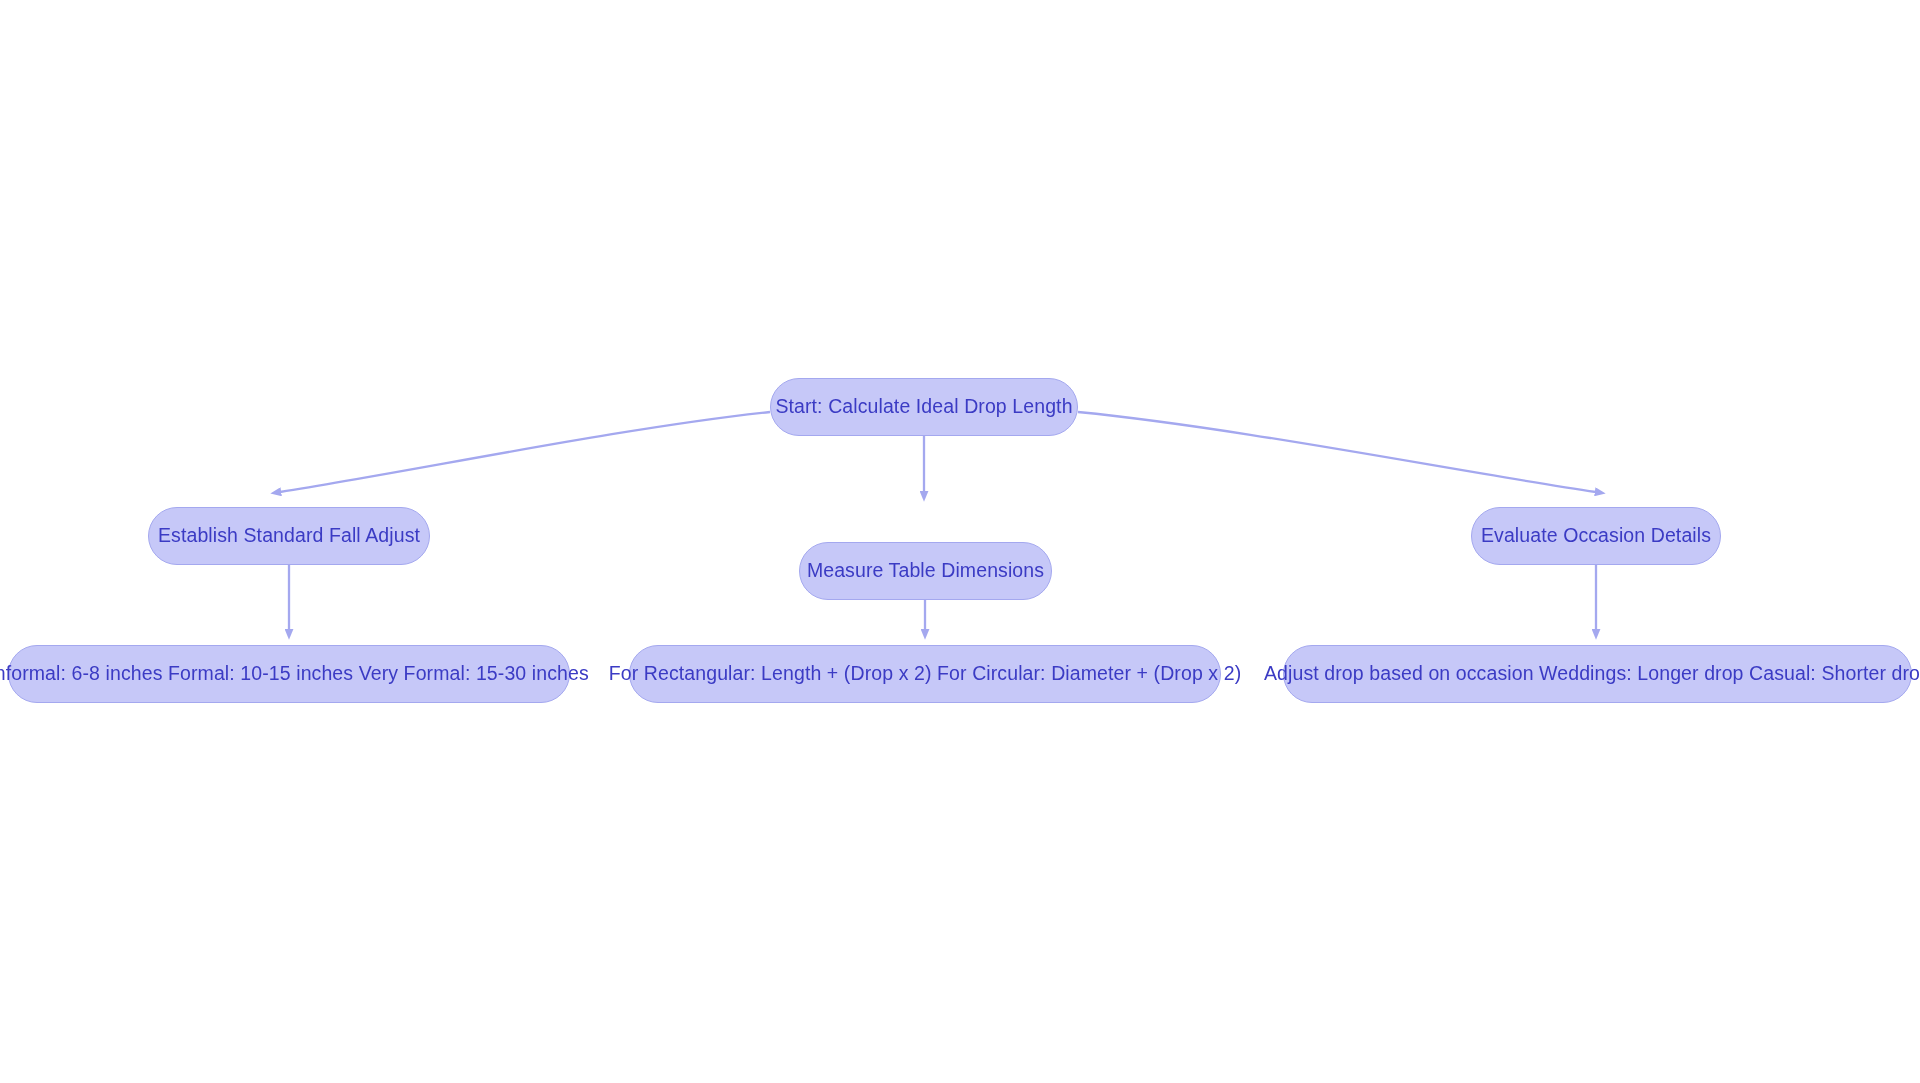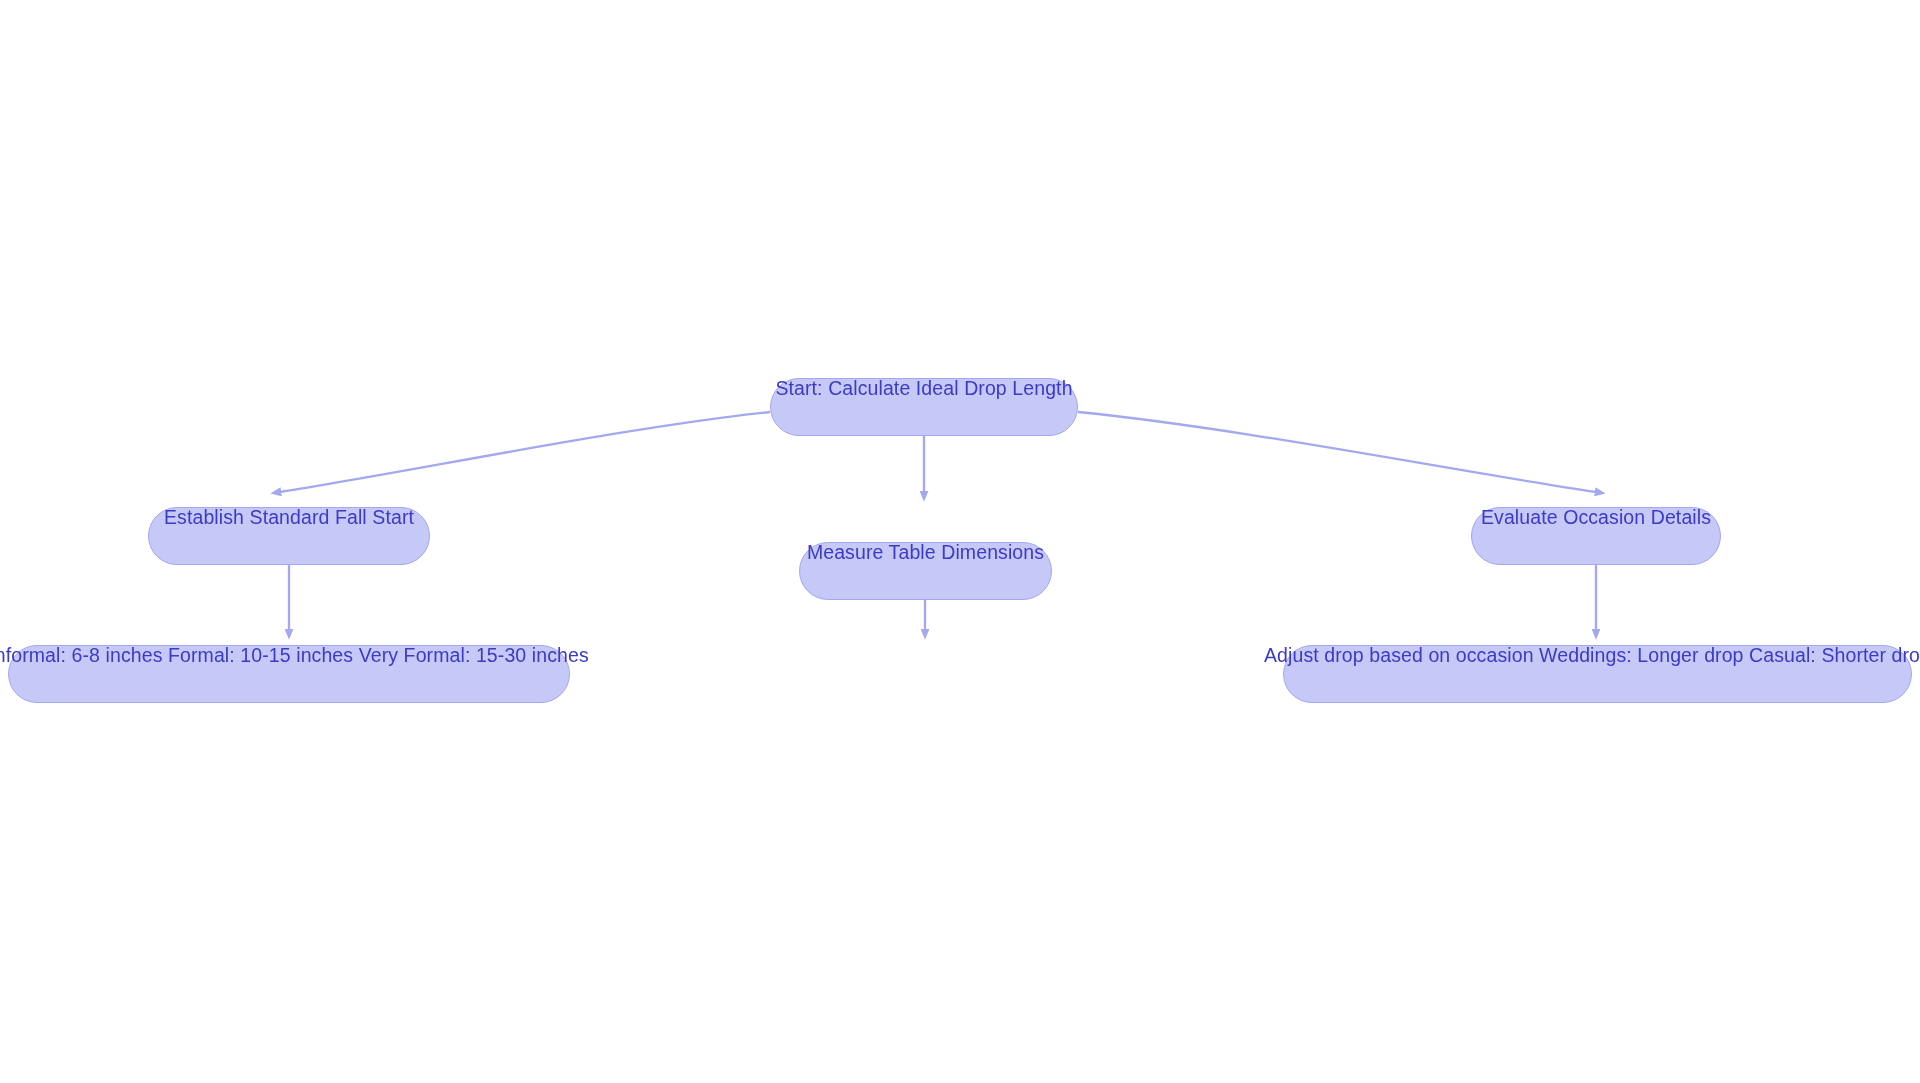--- a/index.html
+++ b/index.html
@@ -26,20 +26,21 @@
     left: 0;
     top: 0;
     width: 1920px;
     height: 1083px;
     pointer-events: none;
   }
   .node {
     position: absolute;
     box-sizing: border-box;
     display: flex;
+    align-items: center;
     justify-content: center;
     background: #c6c8f8;
     border: 1.6px solid #a4a8ef;
     border-radius: 999px;
     color: #3b3bc4;
     font-size: 19.5px;
     letter-spacing: 0.1px;
     white-space: nowrap;
     text-align: center;
   }
@@ -74,33 +75,36 @@
 
       <path d="M 1596 565 L 1596 630" marker-end="url(#arrowhead)"></path>
     </g>
   </svg>
 
   <div class="node" style="left:770px; top:378px; width:308px; height:58px;">
     <span class="node-label">Start: Calculate Ideal Drop Length</span>
   </div>
 
   <div class="node" style="left:148px; top:507px; width:282px; height:58px;">
-    <span class="node-label">Establish Standard Fall Start</span>
+    <span class="node-label">Establish Standard Fall Adjust</span>
   </div>
 
   <div class="node" style="left:799px; top:507px; width:253px; height:58px;margin-top:35px;">
     <span class="node-label">Measure Table Dimensions</span>
   </div>
 
   <div class="node" style="left:1471px; top:507px; width:250px; height:58px;">
     <span class="node-label">Evaluate Occasion Details</span>
   </div>
 
   <div class="node" style="left:8px; top:645px; width:562px; height:58px;">
     <span class="node-label">Informal: 6-8 inches Formal: 10-15 inches Very Formal: 15-30 inches</span>
   </div>
 
+  <div class="node" style="left:629px; top:645px; width:592px; height:58px;">
+    <span class="node-label">For Rectangular: Length + (Drop x 2) For Circular: Diameter + (Drop x 2)</span>
+  </div>
 
   <div class="node" style="left:1283px; top:645px; width:629px; height:58px;">
     <span class="node-label">Adjust drop based on occasion Weddings: Longer drop Casual: Shorter drop</span>
   </div>
 
 </div>
 
 </body></html>

